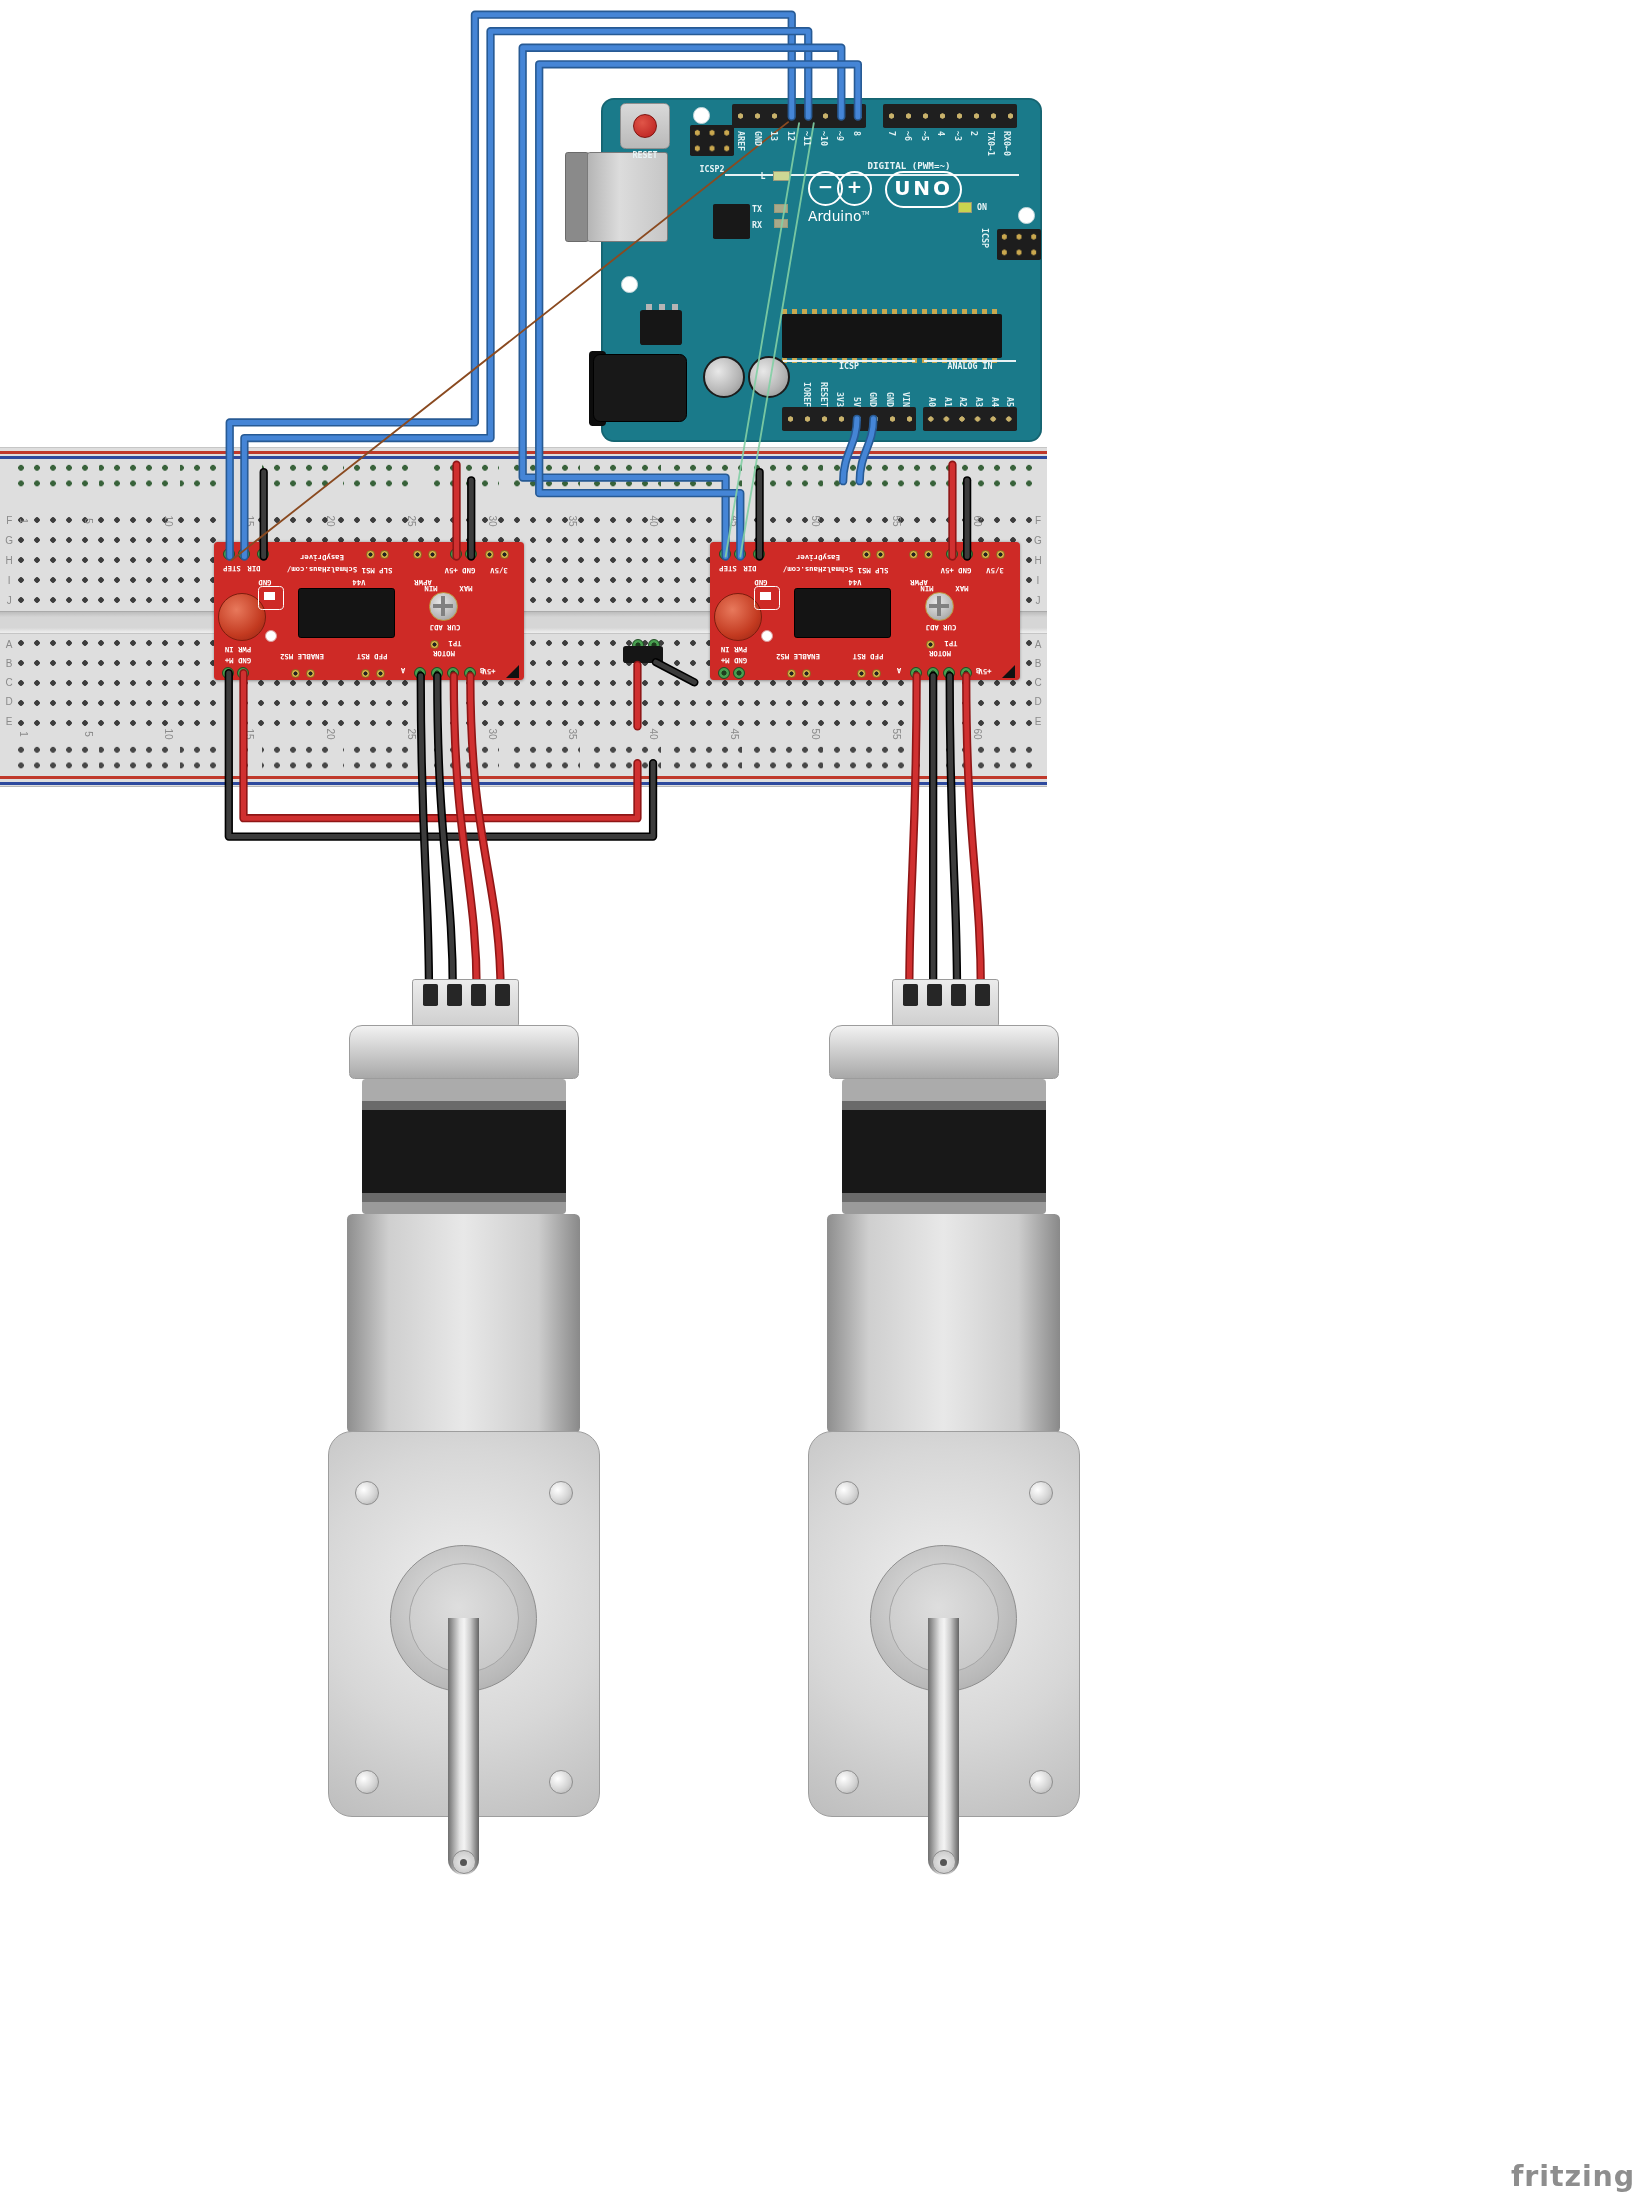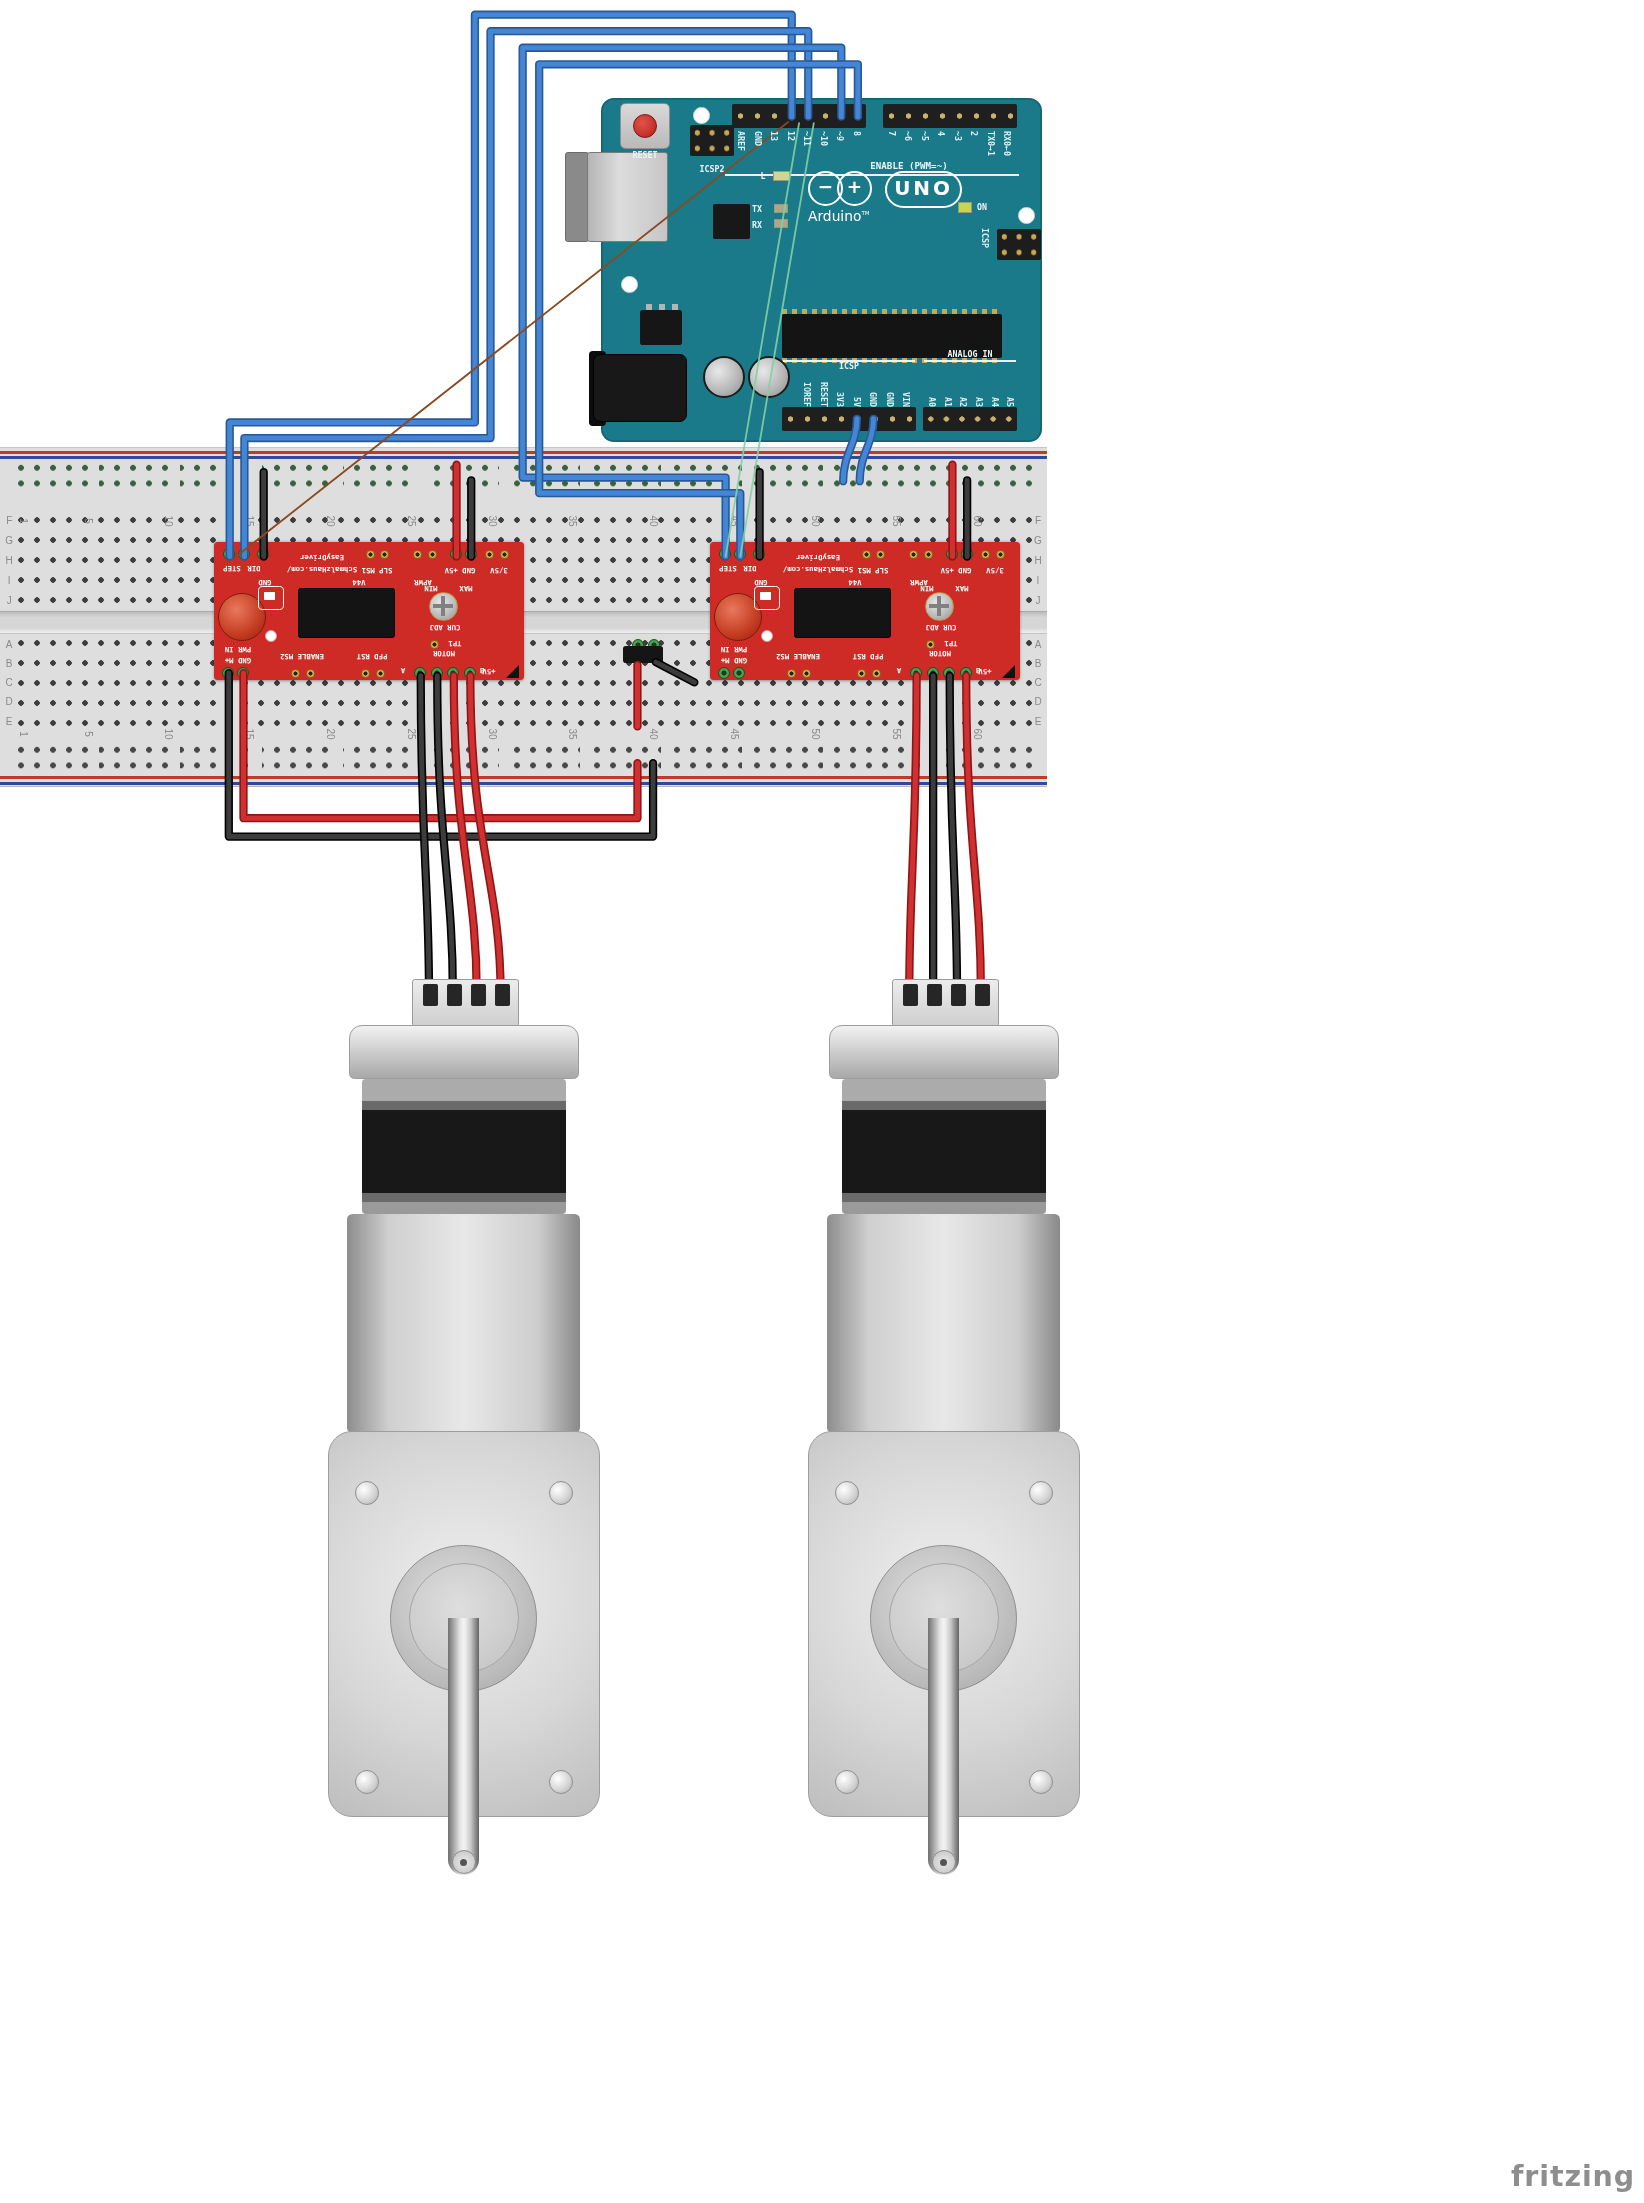--- a/index.html
+++ b/index.html
@@ -200,21 +200,21 @@
 
     <div class="abs" style="left:19px;top:4.6px;width:50px;height:46px;background:linear-gradient(180deg,#d9d9d9,#b9b9b9);border:0.9px solid #8f8f8f;border-radius:5.5px"></div>
     <div class="abs" style="left:32px;top:15.6px;width:24px;height:24px;border-radius:50%;background:radial-gradient(circle at 38% 35%,#e05548,#b71c1c);border:0.9px solid #7f1410"></div>
     <span class="alabel" style="left:44px;top:57px">RESET</span>
 
     <div class="icspblk" style="left:89px;top:27px"></div>
     <span class="alabel" style="left:111px;top:71px">ICSP2</span>
 
     <div class="headerstrip" style="left:131px;top:6.4px;width:134px"></div>
     <div class="headerstrip" style="left:282px;top:6.4px;width:134px"></div>
-    <span class="alabel big" style="left:308px;top:67px">ENABLE (PWM=~)</span>
+    <span class="alabel big" style="left:308px;top:67px">DIGITAL (PWM=~)</span>
     <div class="silk" style="left:124px;top:76px;width:294px;height:1.8px"></div>
 
     <span class="alabel" style="left:162px;top:78px">L</span>
     <div class="ledrect" style="left:172px;top:73px;width:16.5px;height:10px;background:#cdd794"></div>
     <div class="abs" style="left:112px;top:106px;width:37px;height:35px;background:#181818;border-radius:1.8px"></div>
     <span class="alabel" style="left:156px;top:111px">TX</span>
     <div class="ledrect" style="left:173px;top:106px;width:13.8px;height:9.2px;background:#a9a98a"></div>
     <span class="alabel" style="left:156px;top:127px">RX</span>
     <div class="ledrect" style="left:173px;top:121px;width:13.8px;height:9.2px;background:#a9a98a"></div>
 
@@ -245,21 +245,21 @@
     <div class="abs" style="left:181px;top:211px;width:220px;height:4.6px;background:repeating-linear-gradient(90deg,#c9a84f 0 4.6px,rgba(0,0,0,0) 4.6px 10px)"></div>
     <div class="abs" style="left:181px;top:216px;width:220px;height:44px;background:#141414;border-radius:1.8px"></div>
     <div class="abs" style="left:181px;top:260px;width:220px;height:4.6px;background:repeating-linear-gradient(90deg,#c9a84f 0 4.6px,rgba(0,0,0,0) 4.6px 10px)"></div>
 
     <div class="abs" style="left:102px;top:258px;width:42px;height:42px;border-radius:50%;background:radial-gradient(circle at 35% 35%,#e8e8e8,#b5b5b5 60%,#8a8a8a);border:2.8px solid #1c1c1c"></div>
     <div class="abs" style="left:147px;top:258px;width:42px;height:42px;border-radius:50%;background:radial-gradient(circle at 35% 35%,#e8e8e8,#b5b5b5 60%,#8a8a8a);border:2.8px solid #1c1c1c"></div>
 
     <div class="silk" style="left:182px;top:262px;width:132px;height:1.8px"></div>
     <div class="silk" style="left:323px;top:262px;width:92px;height:1.8px"></div>
     <span class="alabel" style="left:248px;top:268px">ICSP</span>
-    <span class="alabel" style="left:369px;top:256px">ANALOG IN</span>
+    <span class="alabel" style="left:369px;top:268px">ANALOG IN</span>
 
     <div class="headerstrip" style="left:181px;top:309px;width:134px"></div>
     <div class="headerstrip" style="left:322px;top:309px;width:94px;background-size:15.6px 24px"></div>
   </div>
 
   <div class="easydriver" id="drv1" style="left:214px;top:542px">
     <div class="dcap"></div>
     <div class="dflag"></div>
     <div class="dhole"></div>
     <div class="dchip"></div>

